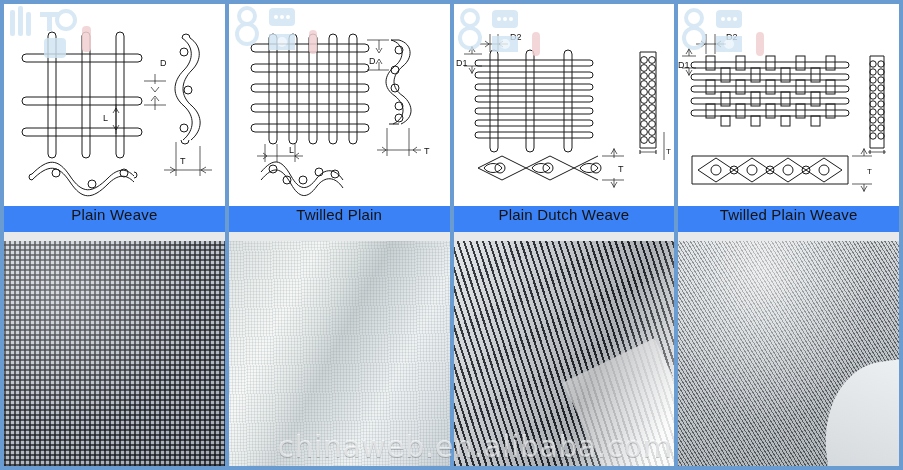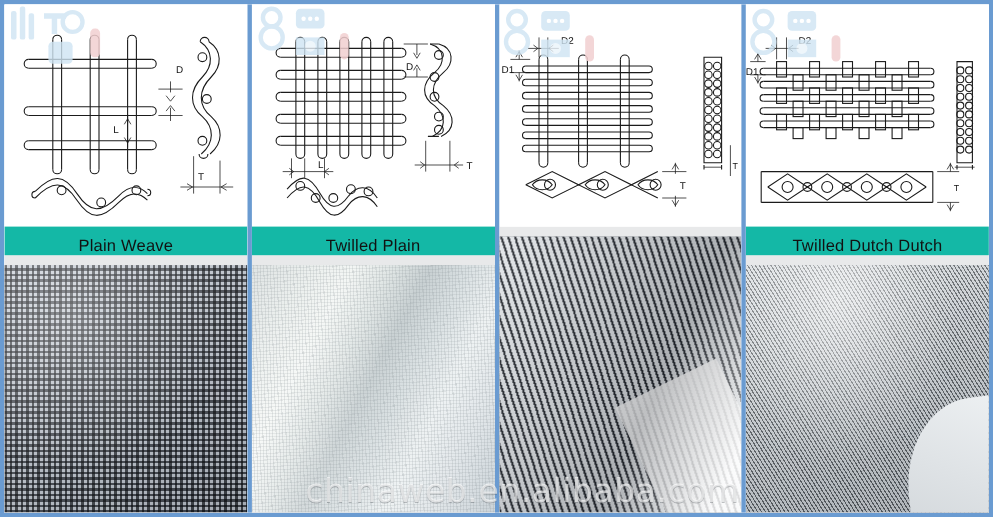--- a/index.html
+++ b/index.html
@@ -33,22 +33,22 @@
     overflow:hidden;
     flex:0 0 auto;
   }
   .diagram-zone svg{position:absolute;left:0;top:0;}
   .wm-mark{position:absolute;right:6px;bottom:0px;opacity:.95;pointer-events:none;}
 
   .label-zone{
     position:relative;
     height:26px;
     flex:0 0 auto;
-    background:#14b8a6;
-    display:flex;align-items:flex-end;justify-content:center;
+    background:#3b82f6;
+    display:flex;align-items:flex-start;justify-content:center;
     overflow:hidden;
   }
   .label-text{
     font-size:15px;color:#121212;letter-spacing:.2px;white-space:nowrap;
     position:relative;z-index:3;
   }
   .gap-zone{
     height:9px;flex:0 0 auto;background:#e8e9ea;
   }
   .photo-zone{
@@ -478,20 +478,23 @@
           <circle cx="51" cy="15" r="2" fill="#ffffff"></circle>
           <circle cx="57" cy="15" r="2" fill="#ffffff"></circle>
           <path d="M38 32 h26 v16 h-26z"></path>
           <circle cx="51" cy="40" r="5" fill="#eaf4fb"></circle>
         </g>
         <g fill="#f2cfd0" opacity=".9">
             <rect x="78" y="28" width="8" height="24" rx="4"></rect>
           </g>
       </svg>
     </div>
+    <div class="label-zone">
+      <span class="label-text">Plain Dutch Weave</span>
+    </div>
     <div class="gap-zone"></div>
     <div class="photo-zone">
       <div class="ph dutch-diag"></div>
     </div>
   </div>
 
   <div class="panel">
     <div class="diagram-zone">
       <svg width="222" height="202" viewBox="0 0 222 202">
         <g fill="none" stroke="#1b1b1b" stroke-width="1">
@@ -626,21 +629,21 @@
           <circle cx="57" cy="15" r="2" fill="#ffffff"></circle>
           <path d="M38 32 h26 v16 h-26z"></path>
           <circle cx="51" cy="40" r="5" fill="#eaf4fb"></circle>
         </g>
         <g fill="#f2cfd0" opacity=".9">
             <rect x="78" y="28" width="8" height="24" rx="4"></rect>
           </g>
       </svg>
     </div>
     <div class="label-zone">
-      <span class="label-text">Twilled Dutch Dutch</span>
+      <span class="label-text">Twilled Plain Weave</span>
     </div>
     <div class="gap-zone"></div>
     <div class="photo-zone">
       <div class="ph twill-satin"></div>
     </div>
   </div>
 
   <div class="site-wm">chinaweb.en.alibaba.com</div>
 </div>
 

